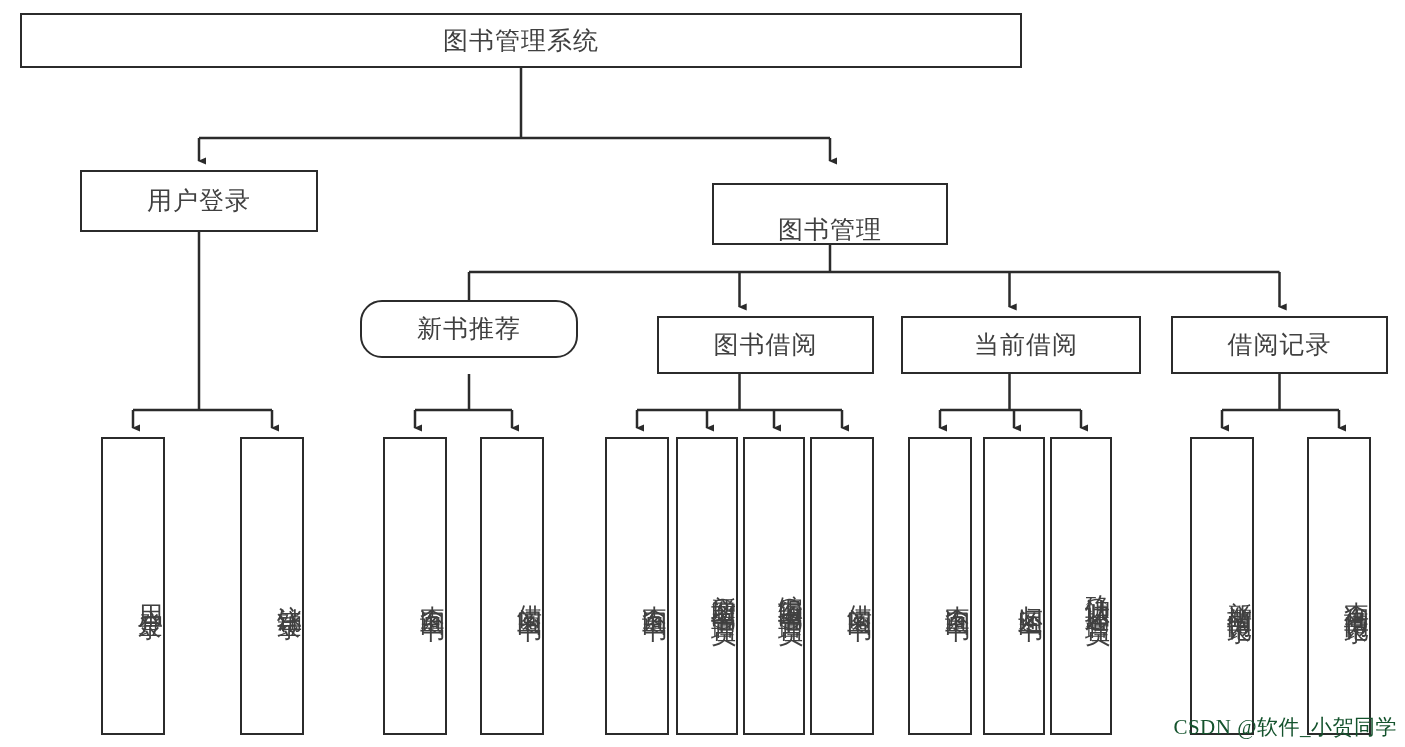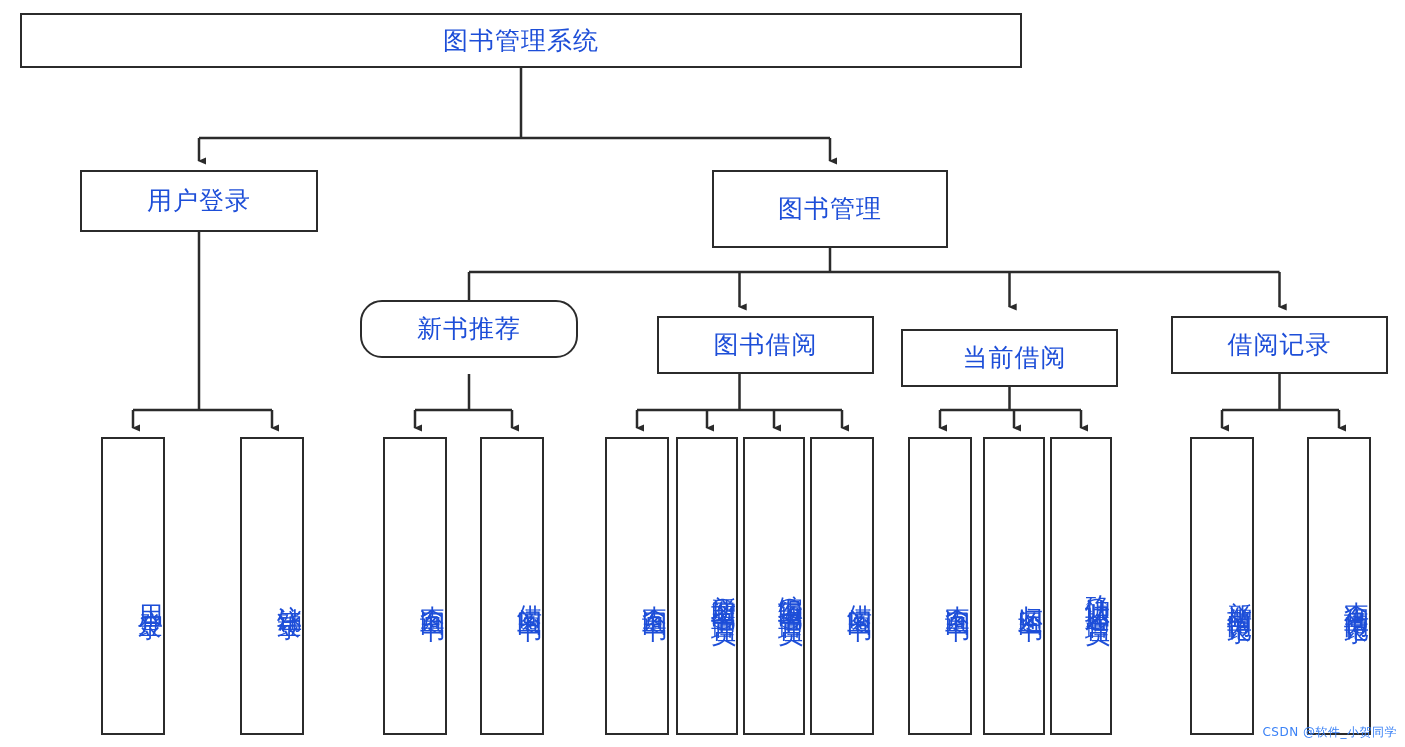--- a/index.html
+++ b/index.html
@@ -24,21 +24,21 @@
     pointer-events: none;
   }
   .node {
     position: absolute;
     box-sizing: border-box;
     border: 2.5px solid #2b2b2b;
     background: #ffffff;
     display: flex;
     align-items: center;
     justify-content: center;
-    color: #1d4ed8;
+    color: #404040;
   }
   .node.horiz {
     font-size: 25px;
     letter-spacing: 1px;
     line-height: 1.1;
   }
   .node.vert {
     writing-mode: vertical-rl;
     text-orientation: upright;
     font-size: 25px;
@@ -49,25 +49,26 @@
     line-height: 1.0;
   }
   .node .label {
     display: block;
     white-space: nowrap;
   }
   #watermark {
     position: absolute;
     right: 8px;
     bottom: 6px;
-    font-size: 12px;
-    color: #3b82f6;
+    font-size: 21px;
+    color: #14532d;
     letter-spacing: 0.5px;
     white-space: nowrap;
     user-select: none;
+    font-family: Liberation Serif, serif;
   }
 </style>
 </head>
 <body>
 
 <div id="canvas">
 
   <svg id="edges" viewBox="0 0 1405 747" xmlns="http://www.w3.org/2000/svg">
     <defs>
       <marker id="arrowhead" markerWidth="9" markerHeight="9" refX="4" refY="7.2" orient="auto" markerUnits="userSpaceOnUse">
@@ -104,30 +105,30 @@
       </g>
   </svg>
 
   <div id="node-layer">
       <div class="node horiz" style="left: 20px; top: 13px; width: 1002px; height: 55px;">
         <span class="label">图书管理系统</span>
       </div>
       <div class="node horiz" style="left: 80px; top: 170px; width: 238px; height: 62px;">
         <span class="label">用户登录</span>
       </div>
-      <div class="node horiz" style="left: 712px; top: 170px; width: 236px; height: 78px;">
+      <div class="node horiz" style="left: 712px; top: 183px; width: 236px; height: 62px; align-items: flex-end;">
         <span class="label">图书管理</span>
       </div>
       <div class="node horiz" style="left: 360px; top: 300px; width: 218px; height: 58px; border-radius: 22px;">
         <span class="label">新书推荐</span>
       </div>
       <div class="node horiz" style="left: 631px; top: 316px; width: 217px; height: 58px; margin-left: 26px;">
         <span class="label">图书借阅</span>
       </div>
-      <div class="node horiz" style="left: 901px; top: 329px; width: 217px; height: 58px; padding-left: 10px;">
+      <div class="node horiz" style="left: 901px; top: 316px; width: 240px; height: 58px; padding-left: 10px;">
         <span class="label">当前借阅</span>
       </div>
       <div class="node horiz" style="left: 1171px; top: 316px; width: 217px; height: 58px; justify-content: center;">
         <span class="label">借阅记录</span>
       </div>
       <div class="node vert" style="left: 101px; top: 437px; width: 64px; height: 298px;">
         <span class="label">用户登录</span>
       </div>
       <div class="node vert" style="left: 240px; top: 437px; width: 64px; height: 298px;">
         <span class="label">注销登录</span>

